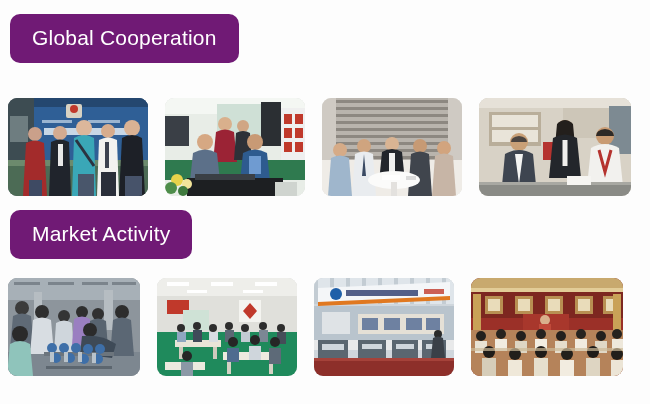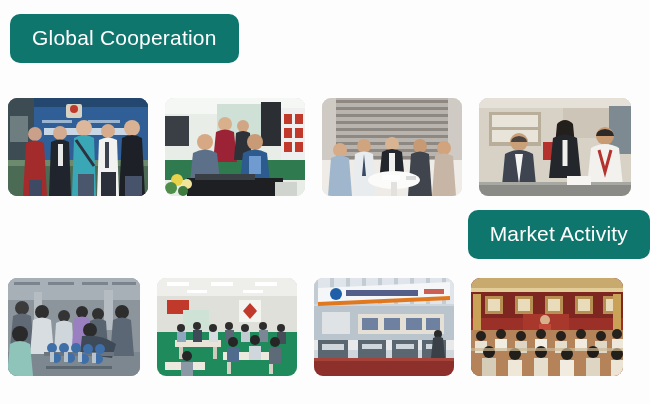--- a/index.html
+++ b/index.html
@@ -12,33 +12,33 @@
     background: #fdfdfd;
     font-family: "Liberation Sans", sans-serif;
     overflow: hidden;
     position: relative;
   }
 
   
   .banner {
     display: inline-flex;
     align-items: center;
-    background: #0f766e;
+    background: #701a75;
     color: #ffffff;
     border-radius: 10px;
     font-size: 21px;
     line-height: 1;
     letter-spacing: .2px;
     padding: 13px 22px 15px 22px;
     box-sizing: border-box;
     white-space: nowrap;
   }
   .banner-row { padding-left: 10px; }
   #banner-global-wrap { margin-top: 14px; }
-  #banner-market-wrap { margin-top: 14px; text-align: right; }
+  #banner-market-wrap { margin-top: 14px; }
 
   
   .gallery {
     display: flex;
     padding-left: 8px;
     padding-right: 8px;
     gap: 17px;
     box-sizing: border-box;
   }
   #gallery-cooperation { margin-top: 35px; }

